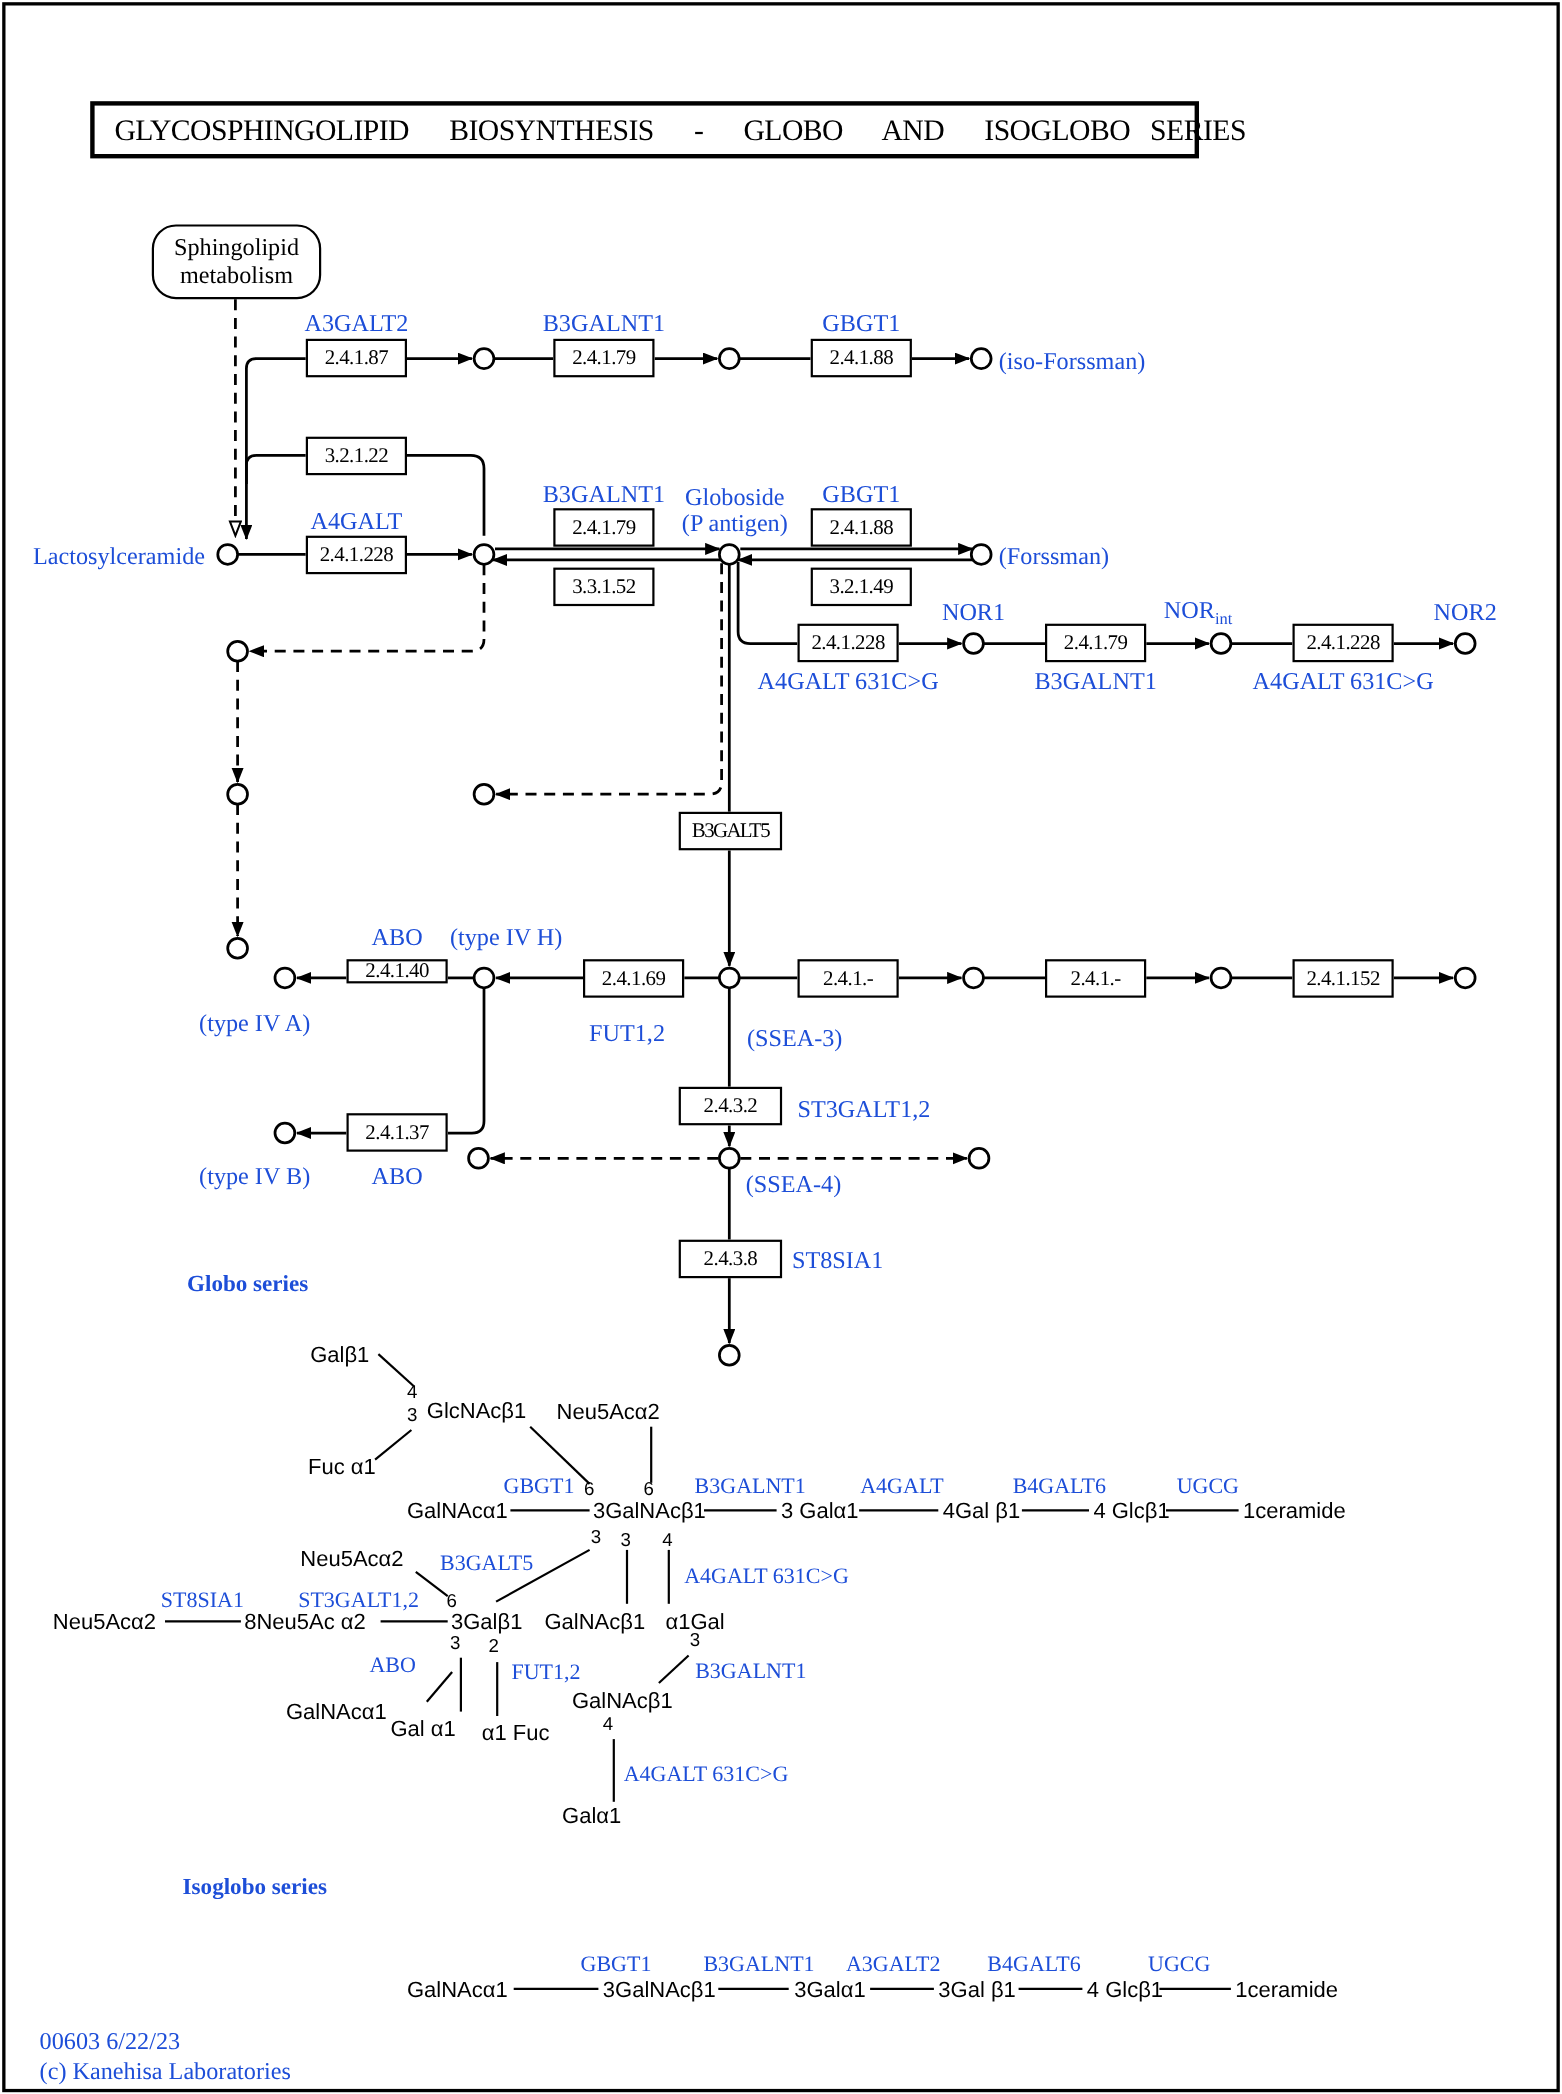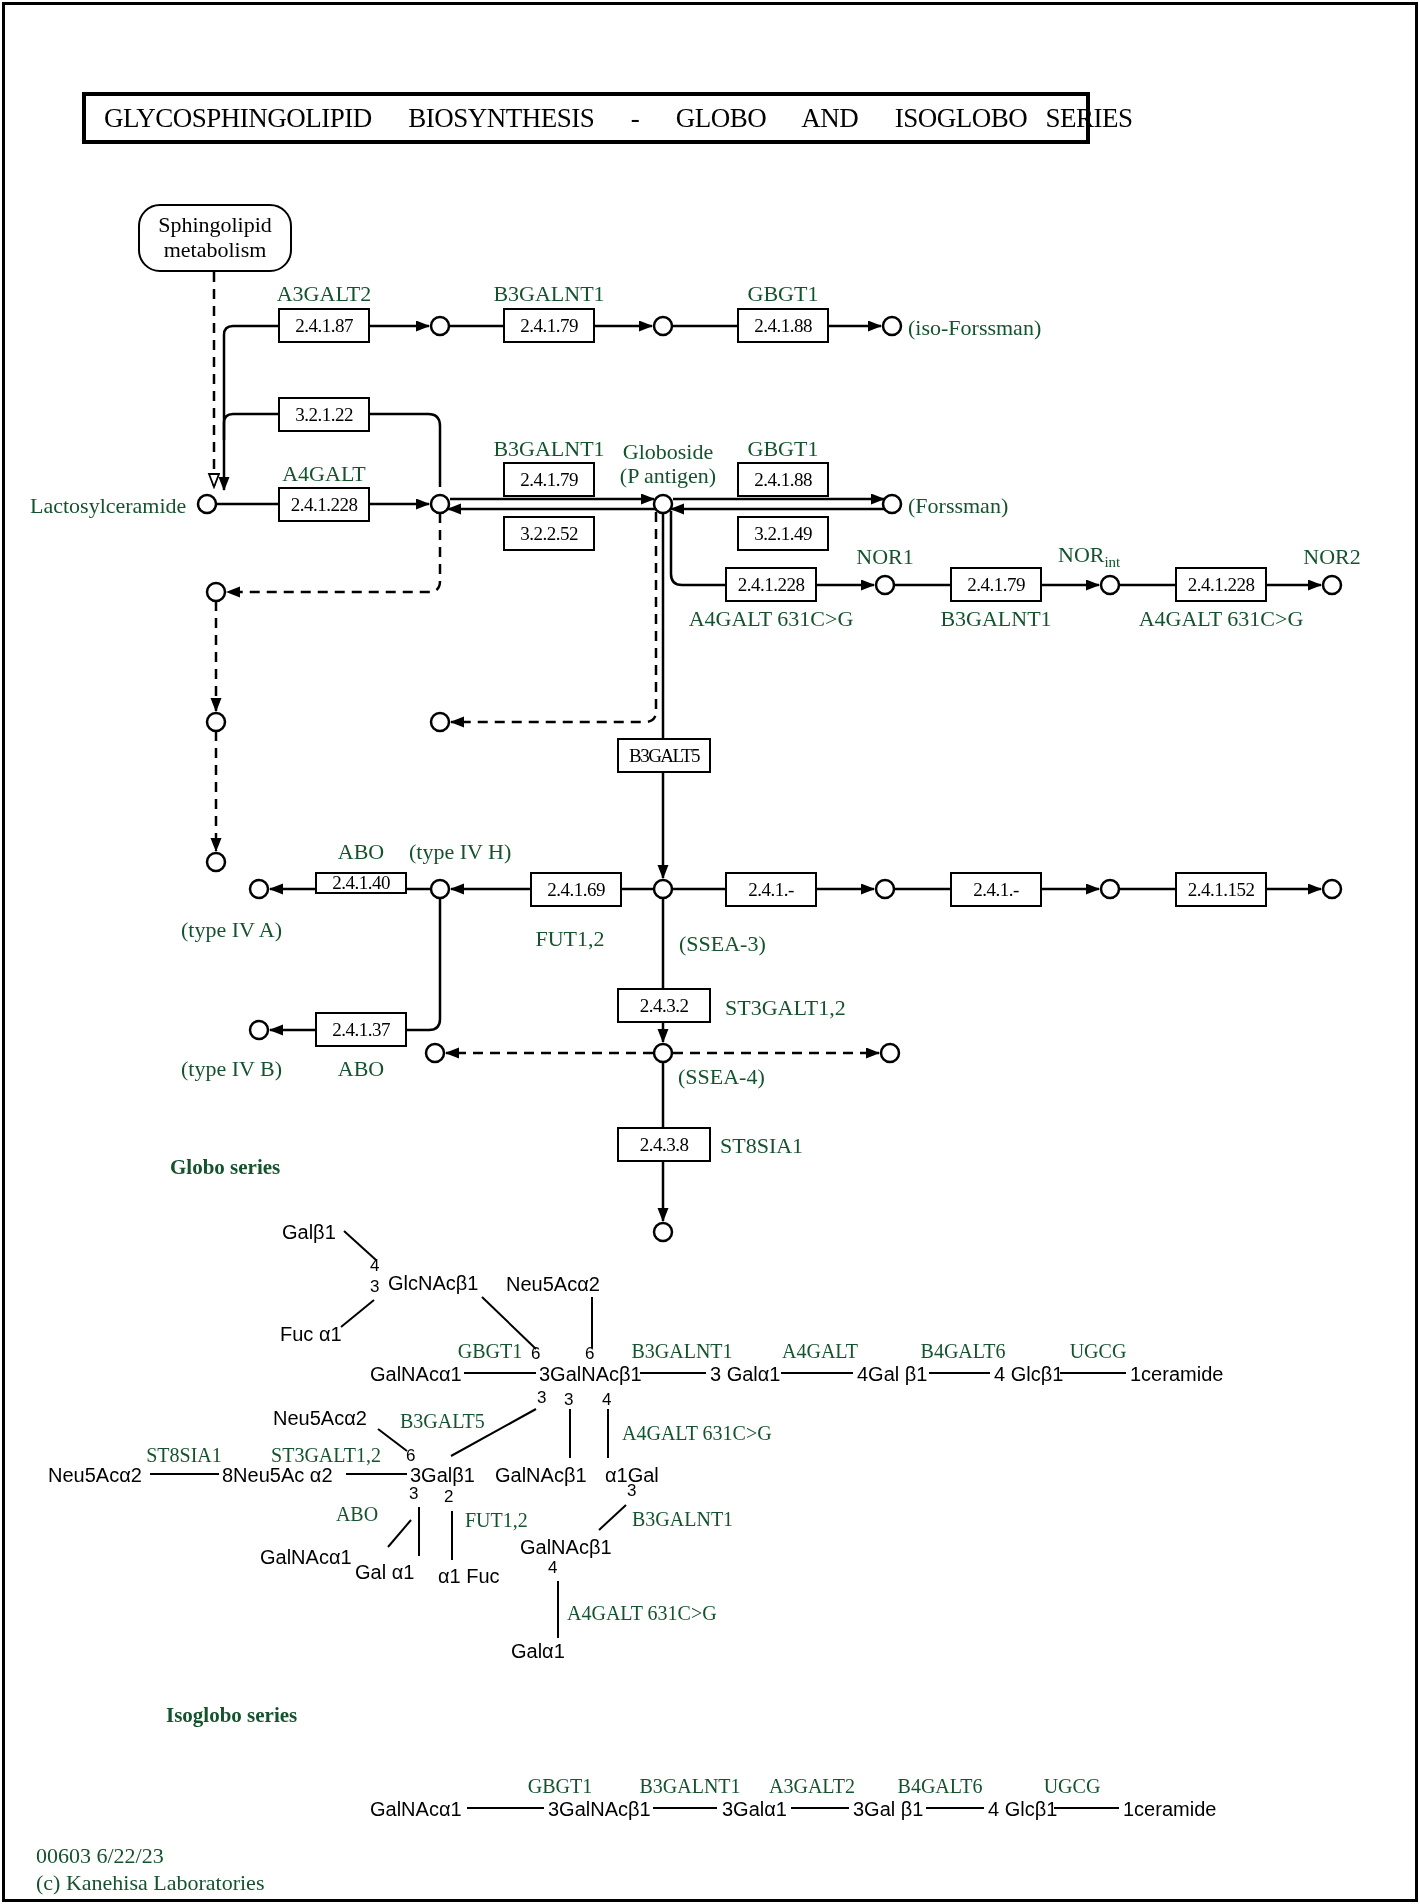--- a/index.html
+++ b/index.html
@@ -1,20 +1,20 @@
 <!DOCTYPE html>
 <html><head>
 <meta charset="utf-8">
 <style>
   html,body{margin:0;padding:0;background:#fff;}
   #canvas{position:relative;width:1420px;height:1904px;background:#fff;
           font-family:"Liberation Serif", serif;}
   #frame{position:absolute;left:2px;top:2px;right:2px;bottom:2px;border:3px solid #000;pointer-events:none;}
   #strokes{position:absolute;left:0;top:0;z-index:1;}
-  .lbl{position:absolute;z-index:3;font-family:"Liberation Serif",serif;font-size:22px;line-height:1;color:#14532d;white-space:pre;text-align:right;}
+  .lbl{position:absolute;z-index:3;font-family:"Liberation Serif",serif;font-size:22px;line-height:1;color:#1d4ed8;white-space:pre;text-align:right;}
   .sm{font-size:20px;}
   .c{transform:translateX(-50%);}
   .b{font-weight:bold;font-size:21px;}
   .sug{position:absolute;z-index:3;font-family:"Liberation Sans",sans-serif;font-size:20px;line-height:1;color:#000;white-space:pre;}
   .dig{font-size:17px;}
   .ec-box{position:absolute;z-index:2;box-sizing:border-box;border:2.5px solid #000;background:#fff;
           display:flex;align-items:center;justify-content:center;font-family:"Liberation Serif",serif;
           font-size:19px;letter-spacing:-0.5px;white-space:pre;}
   #title-box{position:absolute;left:82px;top:92px;width:1008px;height:52px;z-index:2;border:4px solid #000;
           box-sizing:border-box;display:flex;align-items:center;padding-left:18px;font-size:27px;
@@ -153,21 +153,21 @@
   <span>Sphingolipid</span>
   <span>metabolism</span>
 </div>
 
 <div class="ec-box" style="left:278px;top:308px;width:92px;height:35px">2.4.1.87</div>
 <div class="ec-box" style="left:503px;top:308px;width:92px;height:35px">2.4.1.79</div>
 <div class="ec-box" style="left:737px;top:308px;width:92px;height:35px">2.4.1.88</div>
 <div class="ec-box" style="left:278px;top:397px;width:92px;height:35px">3.2.1.22</div>
 <div class="ec-box" style="left:278px;top:487px;width:92px;height:35px">2.4.1.228</div>
 <div class="ec-box" style="left:503px;top:462px;width:92px;height:35px">2.4.1.79</div>
-<div class="ec-box" style="left:503px;top:516px;width:92px;height:35px">3.2.2.52</div>
+<div class="ec-box" style="left:503px;top:516px;width:92px;height:35px">3.3.1.52</div>
 <div class="ec-box" style="left:737px;top:462px;width:92px;height:35px">2.4.1.88</div>
 <div class="ec-box" style="left:737px;top:516px;width:92px;height:35px">3.2.1.49</div>
 <div class="ec-box" style="left:725px;top:567px;width:92px;height:35px">2.4.1.228</div>
 <div class="ec-box" style="left:950px;top:567px;width:92px;height:35px">2.4.1.79</div>
 <div class="ec-box" style="left:1175px;top:567px;width:92px;height:35px">2.4.1.228</div>
 <div class="ec-box" style="left:617px;top:738px;width:94px;height:35px;letter-spacing:-1.5px">B3GALT5</div>
 <div class="ec-box" style="left:315px;top:872px;width:92px;height:22px">2.4.1.40</div>
 <div class="ec-box" style="left:530px;top:872px;width:92px;height:35px">2.4.1.69</div>
 <div class="ec-box" style="left:725px;top:872px;width:92px;height:35px">2.4.1.-</div>
 <div class="ec-box" style="left:950px;top:872px;width:92px;height:35px">2.4.1.-</div>

